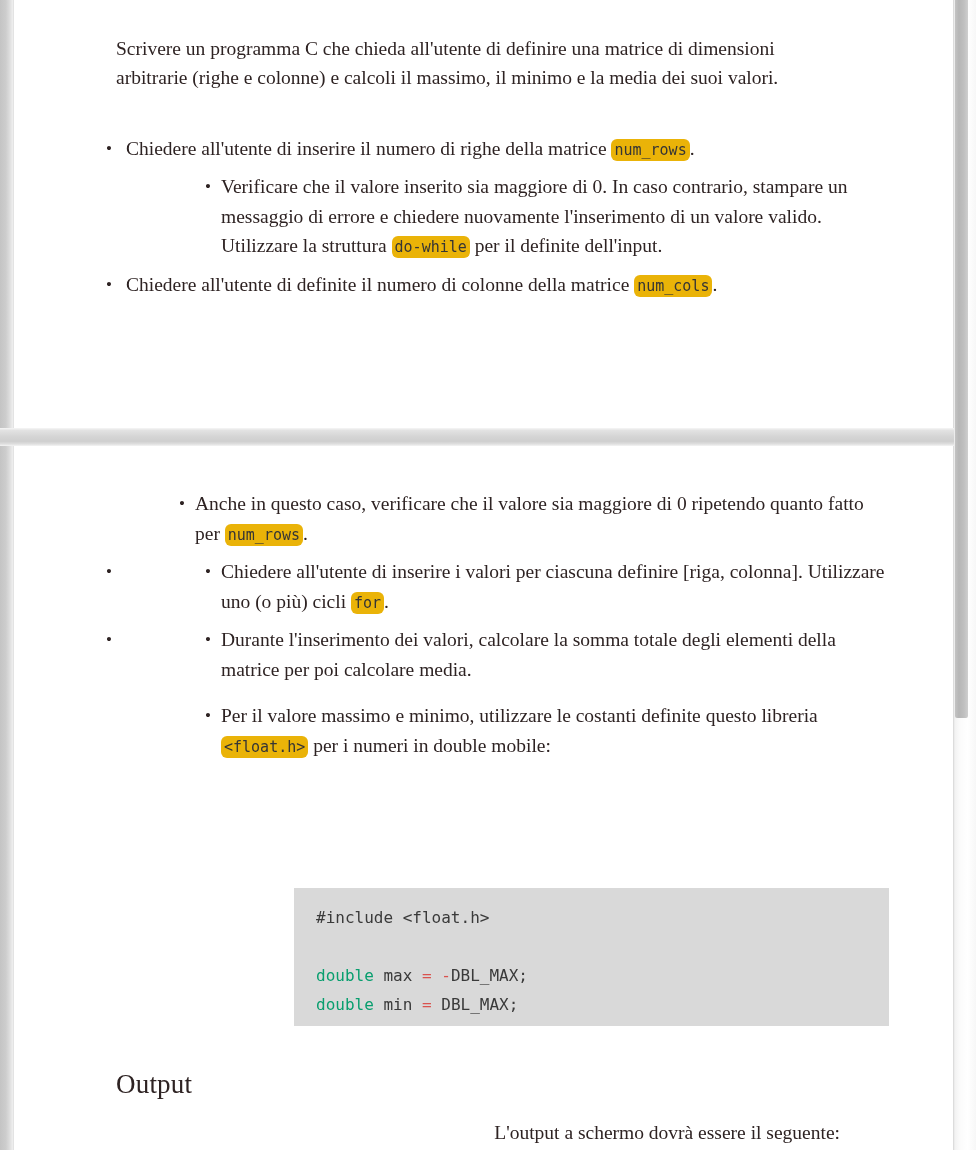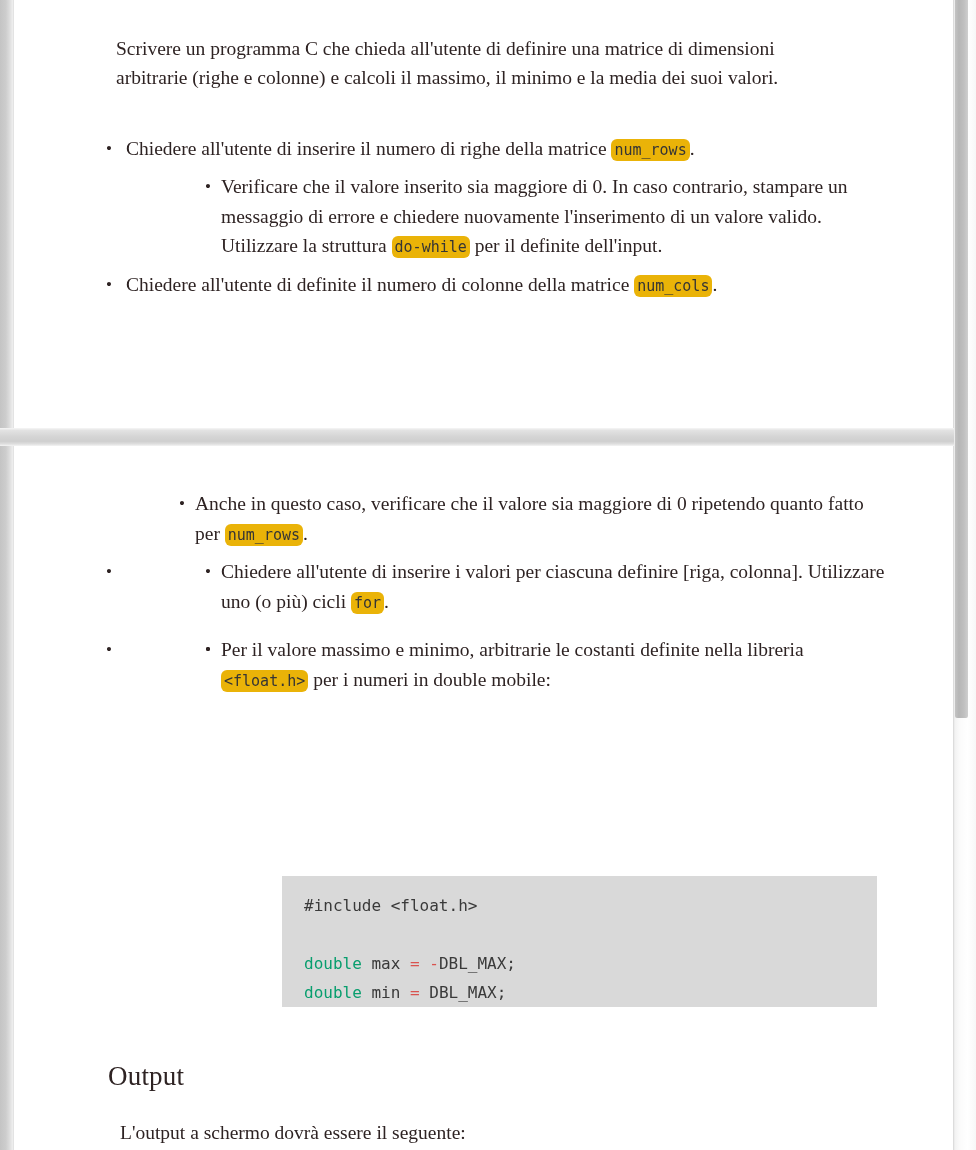--- a/index.html
+++ b/index.html
@@ -142,43 +142,43 @@
     white-space: pre;
   }
 
   
   .codeblock {
     background: #d9d9d9;
     font-family: "DejaVu Sans Mono", "Liberation Mono", monospace;
     font-size: 16px;
     line-height: 29px;
     color: #3a3a3a;
-    padding: 15px 0 0 22px;
-    margin: 0;
+    padding: 15px 0 7px 22px;
+    margin: 12px;
     white-space: pre;
     box-sizing: border-box;
   }
   .tok-kw  { color: #089e6e; }
   .tok-op  { color: #d9534f; }
   .tok-txt { color: #3a3a3a; }
 
   h2.section {
     color: #2e2323;
     font-size: 27px;
     font-weight: normal;
     line-height: 34px;
-    margin: 8px;
+    margin: 16px;
     letter-spacing: .2px;
   }
 
   
   .p2-list   { position: absolute; left: 86px; top: 43px;  width: 790px; }
   .p2-code   { position: absolute; left: 268px; top: 430px; width: 595px; }
   .p2-head   { position: absolute; left: 86px; top: 605px; }
-  .p2-after  { position: absolute; left: 90px; top: 657px; width: 740px; }
+  .p2-after  { position: absolute; left: 70px; top: 657px; width: 740px; text-align: right; }
 </style>
 </head>
 <body>
 
 <div id="viewer">
 
   <div class="left-gutter"></div>
 
   <div class="page" id="page-1">
     <div class="doc">
@@ -240,24 +240,25 @@
               </li>
             </ul>
           </li>
 
           <li style="margin-top:5px;">
             <span class="bullet">•</span>
 
             <ul class="lvl2">
               <li>
                 <span class="bullet">•</span>
+                <span>Durante l'inserimento dei valori, calcolare la somma totale degli elementi della matrice per poi calcolare media.</span>
               </li>
               <li style="margin-top:17px;">
                 <span class="bullet">•</span>
-                <span>Per il valore massimo e minimo, arbitrarie le costanti definite nella libreria </span><code class="inline">&lt;float.h&gt;</code><span> per i numeri in double mobile:</span>
+                <span>Per il valore massimo e minimo, utilizzare le costanti definite questo libreria </span><code class="inline">&lt;float.h&gt;</code><span> per i numeri in double mobile:</span>
               </li>
             </ul>
           </li>
 
         </ul>
       </div>
 
       <pre class="codeblock p2-code"><span class="tok-txt">#include &lt;float.h&gt;</span>
 
 <span class="tok-kw">double</span><span class="tok-txt"> max </span><span class="tok-op">=</span><span class="tok-op"> -</span><span class="tok-txt">DBL_MAX;</span>

